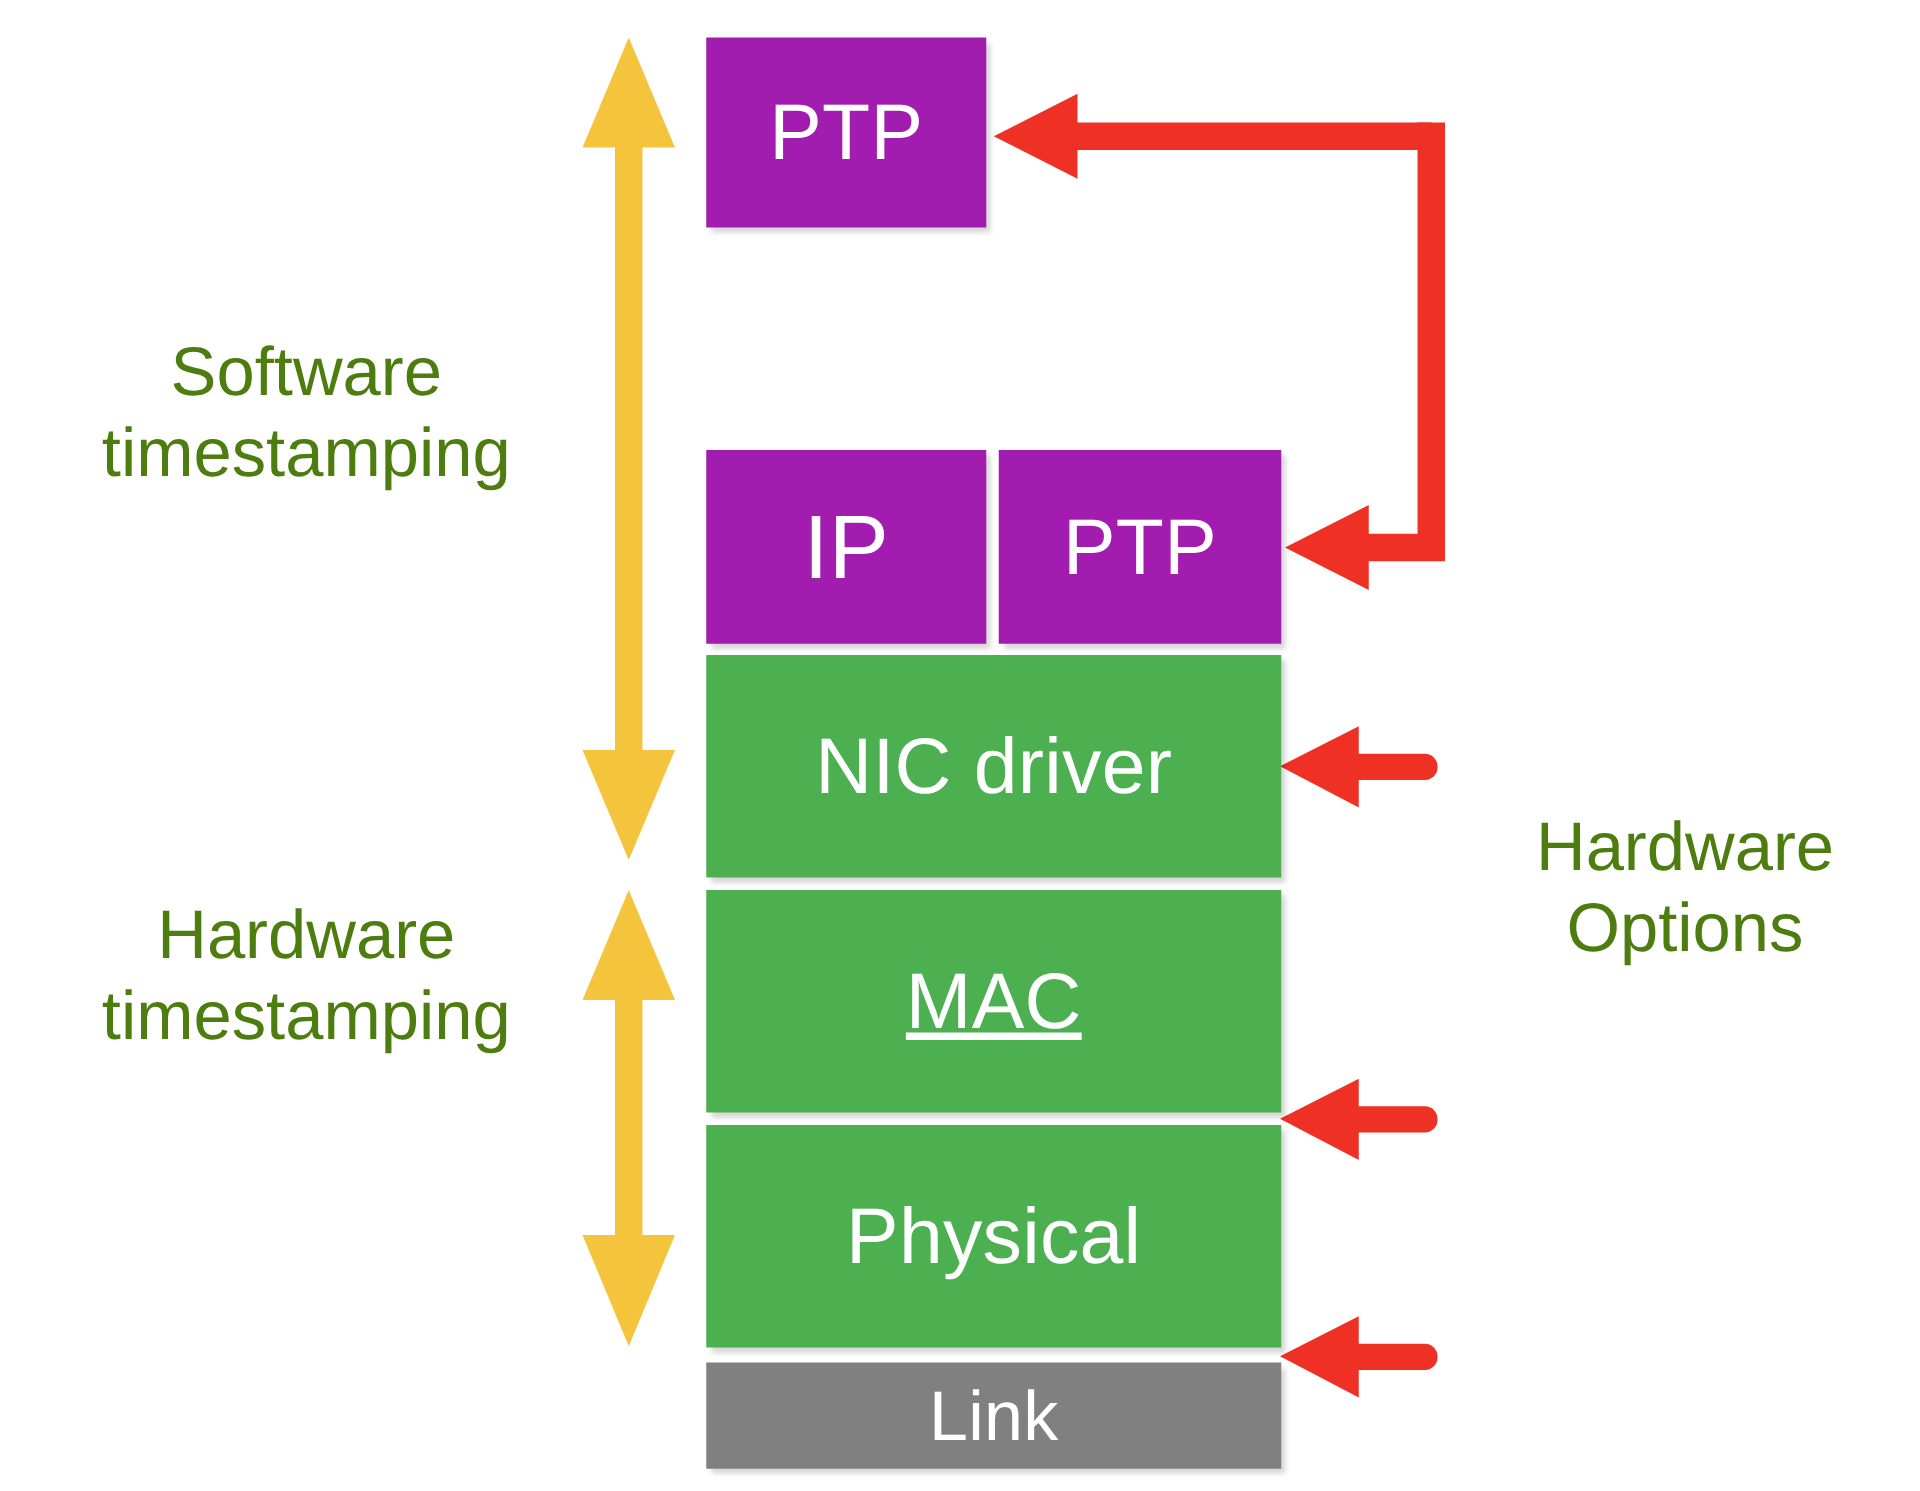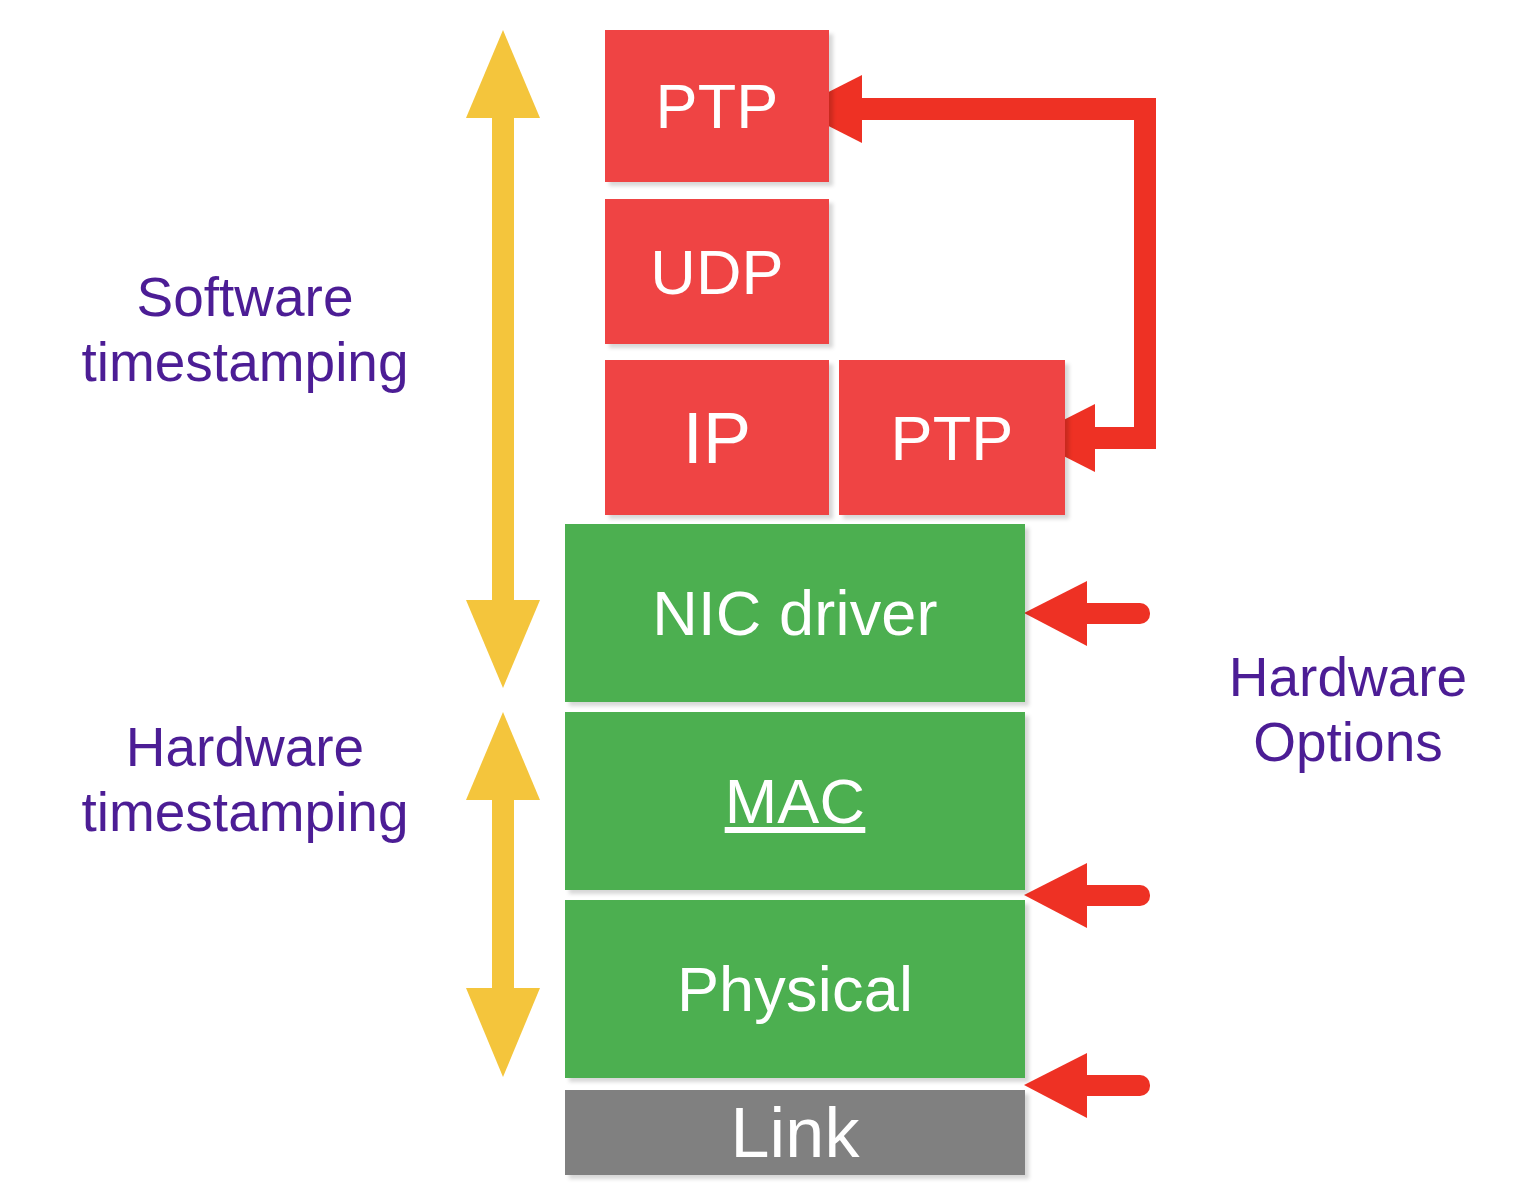--- a/index.html
+++ b/index.html
@@ -24,37 +24,37 @@
     position: absolute;
     box-sizing: border-box;
     display: flex;
     align-items: center;
     justify-content: center;
     color: #ffffff;
     font-weight: 400;
     letter-spacing: 0.2px;
     box-shadow: 4px 4px 4px rgba(0,0,0,0.16);
   }
-  .box-blue   { background: #ef4444; margin-left: 40px; }
+  .box-blue   { background: #a21caf; }
   .box-green  { background: #4CAF50; }
   .box-gray   { background: #808080; }
 
   .box-ptp-top   { left: 565px; top: 30px;   width: 224px; height: 152px; font-size: 63px; }
   .box-udp       { left: 565px; top: 199px;  width: 224px; height: 145px; font-size: 63px; }
   .box-ip        { left: 565px; top: 360px;  width: 224px; height: 155px; font-size: 72px; }
   .box-ptp-mid   { left: 799px; top: 360px;  width: 226px; height: 155px; font-size: 63px; }
   .box-nic       { left: 565px; top: 524px;  width: 460px; height: 178px; font-size: 63px; }
   .box-mac       { left: 565px; top: 712px;  width: 460px; height: 178px; font-size: 63px; text-decoration: underline; }
   .box-physical  { left: 565px; top: 900px;  width: 460px; height: 178px; font-size: 63px; }
-  .box-link      { left: 565px; top: 1090px; width: 460px; height: 85px;  font-size: 70px; }
+  .box-link      { left: 565px; top: 1090px; width: 460px; height: 85px;  font-size: 56px; }
 
   
   .side-label {
     position: absolute;
-    color: #4c1d95;
+    color: #4d7c0f;
     font-size: 55px;
     line-height: 1.18;
     text-align: center;
     white-space: pre-line;
   }
   .label-software  { left: 30px;   top: 265px;  width: 430px; }
   .label-hardware  { left: 30px;   top: 715px;  width: 430px; }
   .label-timestamp { left: 1160px; top: 645px;  width: 376px; }
 
   
@@ -110,23 +110,20 @@
     <g>
       <rect x="1075" y="1075" width="75" height="21" rx="10" fill="#EE3124"></rect>
       <polygon points="1024,1085 1087,1053 1087,1118" fill="#EE3124"></polygon>
     </g>
   </svg>
 
   <div class="box box-blue box-ptp-top">
     <span>PTP</span>
   </div>
 
-  <div class="box box-blue box-udp">
-    <span>UDP</span>
-  </div>
 
   <div class="box box-blue box-ip">
     <span>IP</span>
   </div>
 
   <div class="box box-blue box-ptp-mid">
     <span>PTP</span>
   </div>
 
   <div class="box box-green box-nic">

